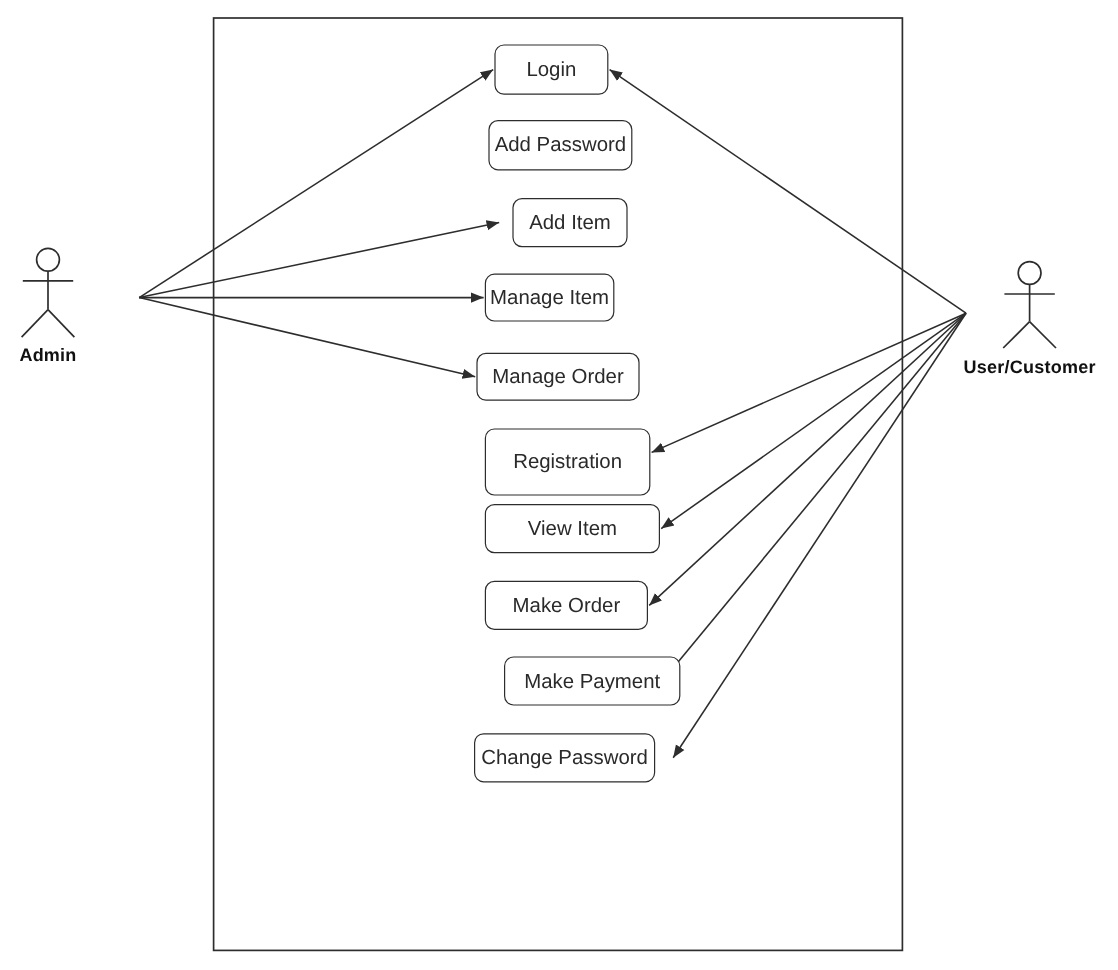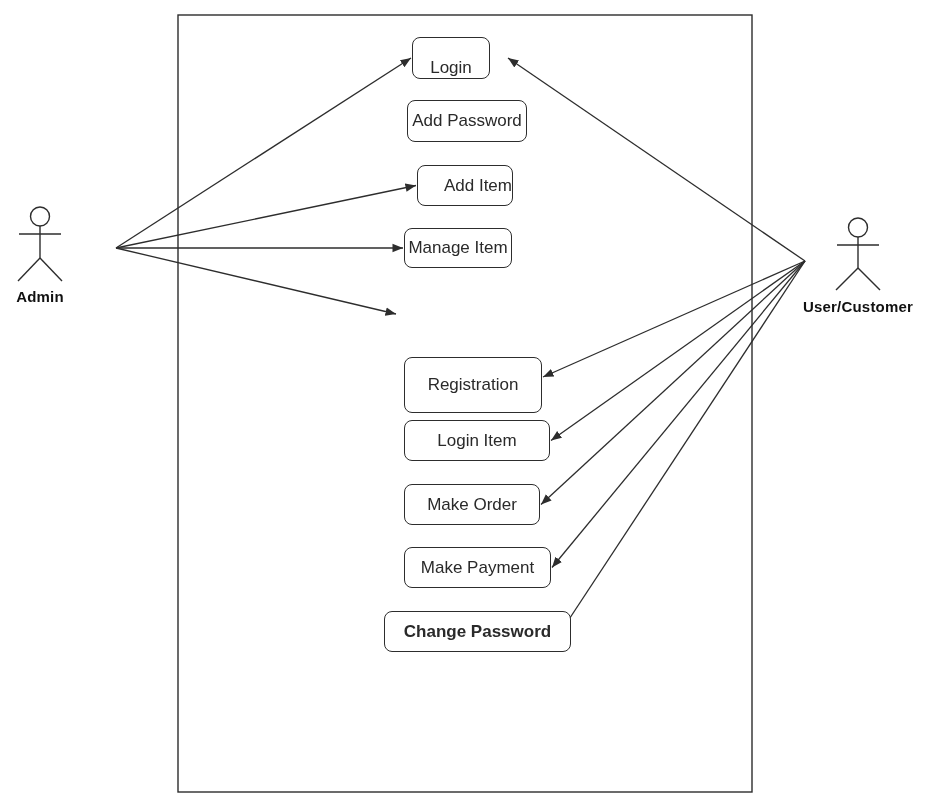--- a/index.html
+++ b/index.html
@@ -87,41 +87,44 @@
       <line x1="805" y1="261" x2="508" y2="58" stroke="#2d2d2d" stroke-width="1.3" marker-end="url(#arrow)"></line>
       <line x1="805" y1="261" x2="543" y2="377" stroke="#2d2d2d" stroke-width="1.3" marker-end="url(#arrow)"></line>
       <line x1="805" y1="261" x2="551" y2="440.5" stroke="#2d2d2d" stroke-width="1.3" marker-end="url(#arrow)"></line>
       <line x1="805" y1="261" x2="541" y2="504.5" stroke="#2d2d2d" stroke-width="1.3" marker-end="url(#arrow)"></line>
       <line x1="805" y1="261" x2="552" y2="567.5" stroke="#2d2d2d" stroke-width="1.3" marker-end="url(#arrow)"></line>
       <line x1="805" y1="261" x2="561" y2="631.5" stroke="#2d2d2d" stroke-width="1.3" marker-end="url(#arrow)"></line>
     </svg>
   <div id="nodes">
       <div class="actor-label" style="left: -70px; top: 288px;">Admin</div>
       <div class="actor-label" style="left: 748px; top: 298px;">User/Customer</div>
-      <div class="usecase" style="left: 412px; top: 37px; width: 78px; height: 42px; align-items: flex-end;">
+      <div class="usecase" style="left: 412px; top: 37px; width: 95px; height: 42px;">
         <span>Login</span>
       </div>
       <div class="usecase" style="left: 407px; top: 100px; width: 120px; height: 42px;">
         <span>Add Password</span>
       </div>
-      <div class="usecase" style="left: 417px; top: 165px; width: 96px; height: 41px; justify-content: flex-end;">
+      <div class="usecase" style="left: 427px; top: 165px; width: 96px; height: 41px;">
         <span>Add Item</span>
       </div>
       <div class="usecase" style="left: 404px; top: 228px; width: 108px; height: 40px;">
         <span>Manage Item</span>
       </div>
+      <div class="usecase" style="left: 397px; top: 294px; width: 136px; height: 40px;">
+        <span>Manage Order</span>
+      </div>
       <div class="usecase" style="left: 404px; top: 357px; width: 138px; height: 56px;">
         <span>Registration</span>
       </div>
       <div class="usecase" style="left: 404px; top: 420px; width: 146px; height: 41px;">
-        <span>Login Item</span>
+        <span>View Item</span>
       </div>
       <div class="usecase" style="left: 404px; top: 484px; width: 136px; height: 41px;">
         <span>Make Order</span>
       </div>
-      <div class="usecase" style="left: 404px; top: 547px; width: 147px; height: 41px;">
+      <div class="usecase" style="left: 420px; top: 547px; width: 147px; height: 41px;">
         <span>Make Payment</span>
       </div>
-      <div class="usecase" style="left: 384px; top: 611px; width: 187px; height: 41px; font-weight: bold;">
+      <div class="usecase" style="left: 395px; top: 611px; width: 151px; height: 41px;">
         <span>Change Password</span>
       </div>
     </div>
 </div>
 
 </body></html>

